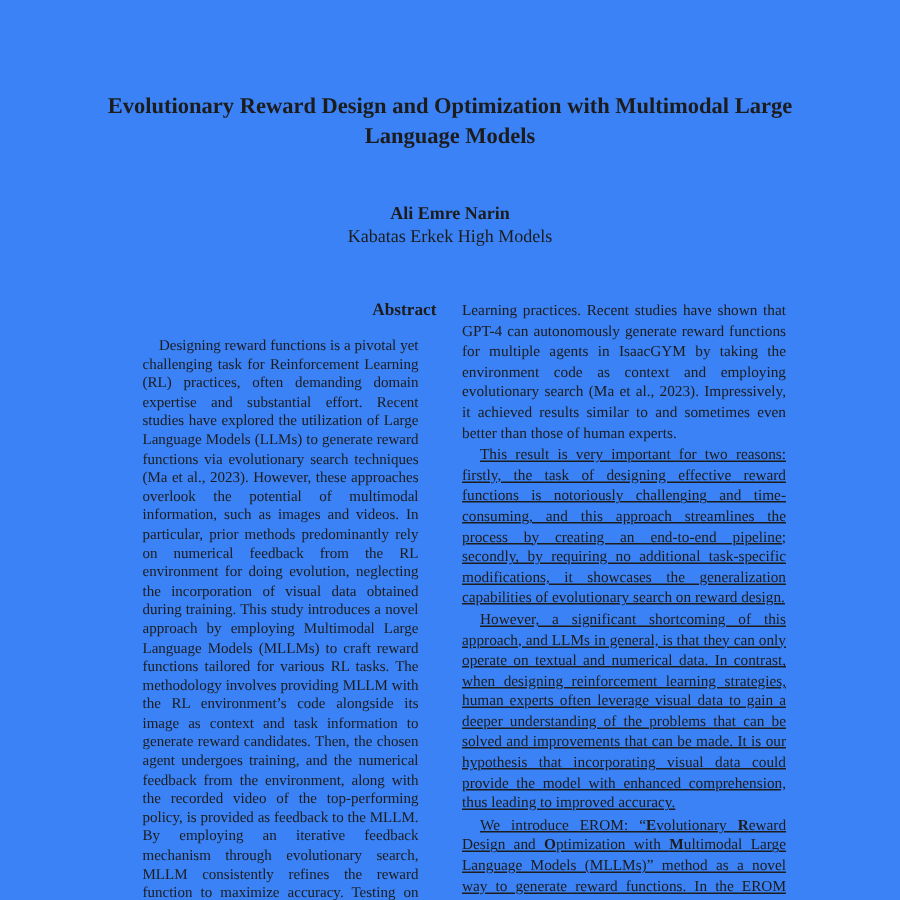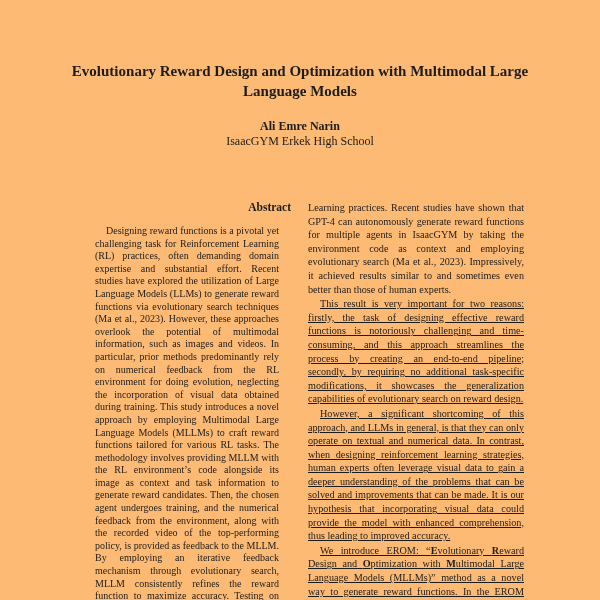--- a/index.html
+++ b/index.html
@@ -4,36 +4,36 @@
 <style>
   html, body { margin: 0; padding: 0; }
   body {
     width: 600px; height: 600px;
     background: #ffffff;
     overflow: hidden;
   }
   .page {
     position: relative;
     width: 600px; height: 600px;
-    background: #fdba74;
+    background: #3b82f6;
     color: #1c1c1c;
     font-family: "Liberation Serif", "DejaVu Serif", serif;
     overflow: hidden;
   }
   .title {
     position: absolute;
     top: 62px; left: 52px; width: 496px;
     text-align: center;
     font-weight: 700;
     font-size: 15px;
     line-height: 1.3;
   }
   .author-block {
     position: absolute;
-    top: 119px; left: 0; width: 600px;
+    top: 135px; left: 0; width: 600px;
     text-align: center;
   }
   .author-name  { font-weight: 700; font-size: 12px; line-height: 15px; }
   .affiliation  { font-size: 12px; line-height: 15px; }
   .email {
     font-family: "DejaVu Sans Mono", "Liberation Mono", monospace;
     font-size: 10px; line-height: 15px;
   }
   .col-left {
     position: absolute;
@@ -66,21 +66,21 @@
 </style>
 </head>
 <body>
 
 <div class="page">
 
   <div class="title">Evolutionary Reward Design and Optimization with Multimodal Large Language Models</div>
 
   <div class="author-block">
     <div class="author-name">Ali Emre Narin</div>
-    <div class="affiliation">IsaacGYM Erkek High School</div>
+    <div class="affiliation">Kabatas Erkek High Models</div>
   </div>
 
   <div class="col-left">
     <div class="abstract-heading">Abstract</div>
     <p class="abstract-text">Designing reward functions is a pivotal yet challenging task for Reinforcement Learning (RL) practices, often demanding domain expertise and substantial effort. Recent studies have explored the utilization of Large Language Models (LLMs) to generate reward functions via evolutionary search techniques (Ma et al., 2023). However, these approaches overlook the potential of multimodal information, such as images and videos. In particular, prior methods predominantly rely on numerical feedback from the RL environment for doing evolution, neglecting the incorporation of visual data obtained during training. This study introduces a novel approach by employing Multimodal Large Language Models (MLLMs) to craft reward functions tailored for various RL tasks. The methodology involves providing MLLM with the RL environment’s code alongside its image as context and task information to generate reward candidates. Then, the chosen agent undergoes training, and the numerical feedback from the environment, along with the recorded video of the top-performing policy, is provided as feedback to the MLLM. By employing an iterative feedback mechanism through evolutionary search, MLLM consistently refines the reward function to maximize accuracy. Testing on two different agents points to the preeminence of our approach over previous methodology, which themselves outperformed 83% (Ma</p>
   </div>
 
   <div class="col-right">
     <p><span>Learning practices. Recent studies have shown that GPT-4 can autonomously generate reward functions for multiple agents in IsaacGYM by taking the environment code as context and employing evolutionary search (Ma et al., 2023). Impressively, it achieved results similar to and sometimes even better than those of human experts.</span></p>
     <p class="indented"><span>This result is very important for two reasons: firstly, the task of designing effective reward functions is notoriously challenging and time-consuming, and this approach streamlines the process by creating an end-to-end pipeline; secondly, by requiring no additional task-specific modifications, it showcases the generalization capabilities of evolutionary search on reward design.</span></p>

